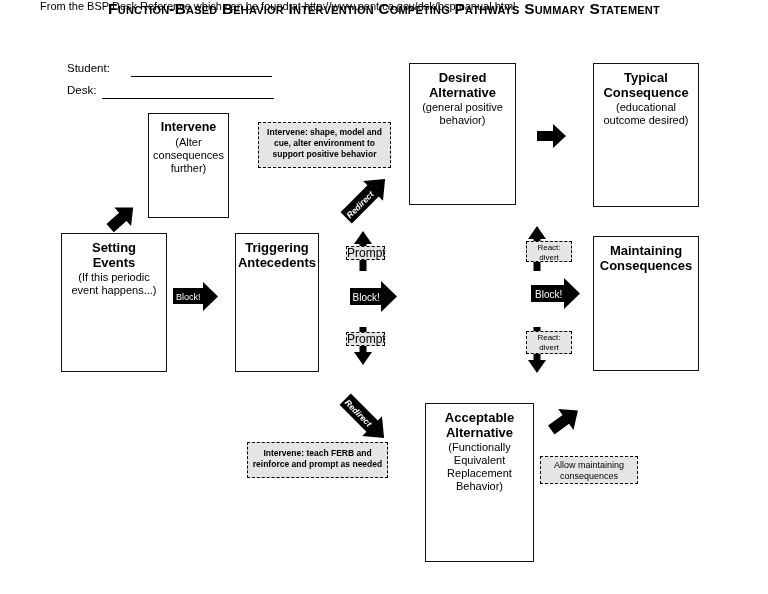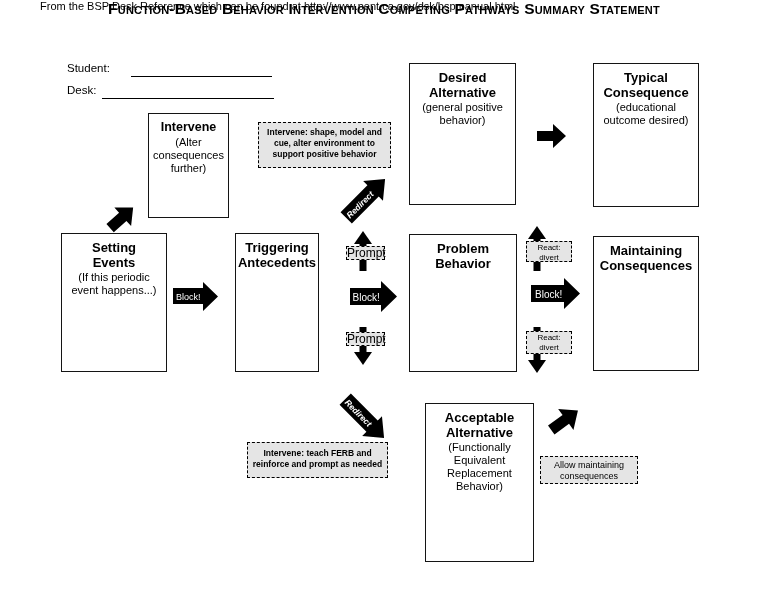--- a/index.html
+++ b/index.html
@@ -69,24 +69,20 @@
 Events</div>
     <div class="box-sub">(If this periodic
 event happens...)</div>
   </div>
 
   <div class="abs box" style="left:235px; top:233px; width:84px; height:139px;">
     <div class="box-title">Triggering
 Antecedents</div>
   </div>
 
-  <div class="abs box" style="left:409px; top:234px; width:108px; height:138px;">
-    <div class="box-title">Problem
-Behavior</div>
-  </div>
 
   <div class="abs box" style="left:593px; top:236px; width:106px; height:135px;">
     <div class="box-title">Maintaining
 Consequences</div>
   </div>
 
   <div class="abs box" style="left:425px; top:403px; width:109px; height:159px;">
     <div class="box-title">Acceptable
 Alternative</div>
     <div class="box-sub">(Functionally

